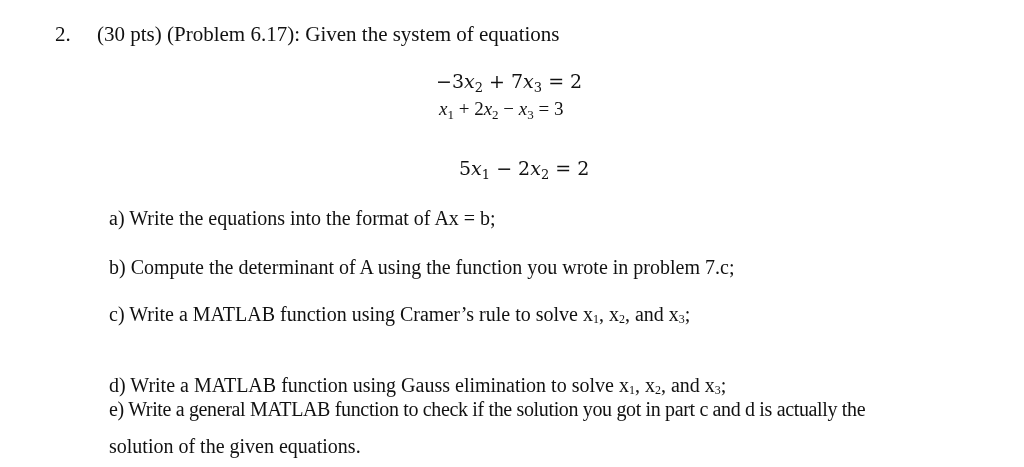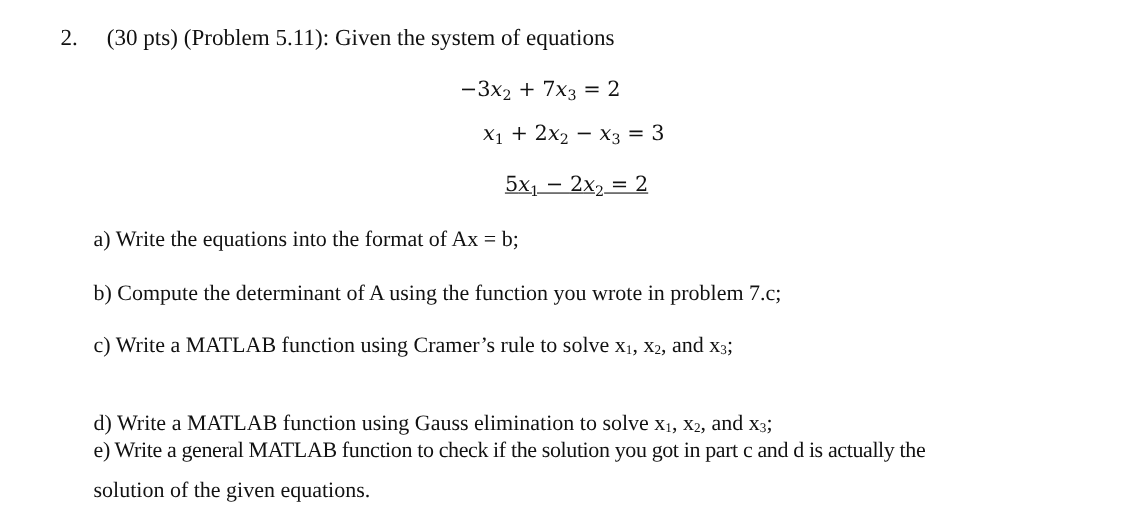--- a/index.html
+++ b/index.html
@@ -10,37 +10,37 @@
   }
   .abs { position: absolute; white-space: nowrap; }
   .header { left: 55px; top: 22px; font-size: 21px; }
   .header .num { display: inline-block; width: 42px; }
   .eq {
     font-family: "DejaVu Serif", "Liberation Serif", serif;
     font-size: 19px;
   }
   .eq i { font-style: italic; }
   .eq sub { font-size: 13px; vertical-align: -4px; line-height: 0; }
-  .part { left: 85px; font-size: 20px; }
+  .part { left: 109px; font-size: 20px; }
   .part sub { font-size: 12px; vertical-align: -2px; line-height: 0; }
-  .eq1 { left: 418px; top: 70px; }
-  .eq2 { left: 439px; top: 110px; }
-  .eq3 { left: 459px; top: 157px; text-decoration: underline; }
+  .eq1 { left: 436px; top: 70px; }
+  .eq2 { left: 439px; top: 98px; font-family: Liberation Serif, serif; }
+  .eq3 { left: 459px; top: 157px; }
   .pa { top: 207px; }
   .pb { top: 256px; }
   .pc { top: 303px; }
   .pd { top: 350px; margin-top: 24px; }
   .pe { top: 398px; letter-spacing: -0.35px; text-align: center; }
   .pe2 { top: 435px; text-align: center; }
 </style>
 </head>
 <body>
 
 <div class="abs header">
-  <span class="num">2.</span><span>(30 pts) (Problem 5.11): Given the system of equations</span>
+  <span class="num">2.</span><span>(30 pts) (Problem 6.17): Given the system of equations</span>
 </div>
 
 <div class="abs eq eq1"><span>−3</span><i>x</i><sub>2</sub><span style="white-space:pre"> + </span><span>7</span><i>x</i><sub>3</sub><span style="white-space:pre"> = 2</span></div>
 
 <div class="abs eq eq2"><i>x</i><sub>1</sub><span style="white-space:pre"> + </span><span>2</span><i>x</i><sub>2</sub><span style="white-space:pre"> − </span><i>x</i><sub>3</sub><span style="white-space:pre"> = 3</span></div>
 
 <div class="abs eq eq3"><span>5</span><i>x</i><sub>1</sub><span style="white-space:pre"> − </span><span>2</span><i>x</i><sub>2</sub><span style="white-space:pre"> = 2</span></div>
 
 <div class="abs part pa">a) Write the equations into the format of Ax = b;</div>
 <div class="abs part pb">b) Compute the determinant of A using the function you wrote in problem 7.c;</div>

